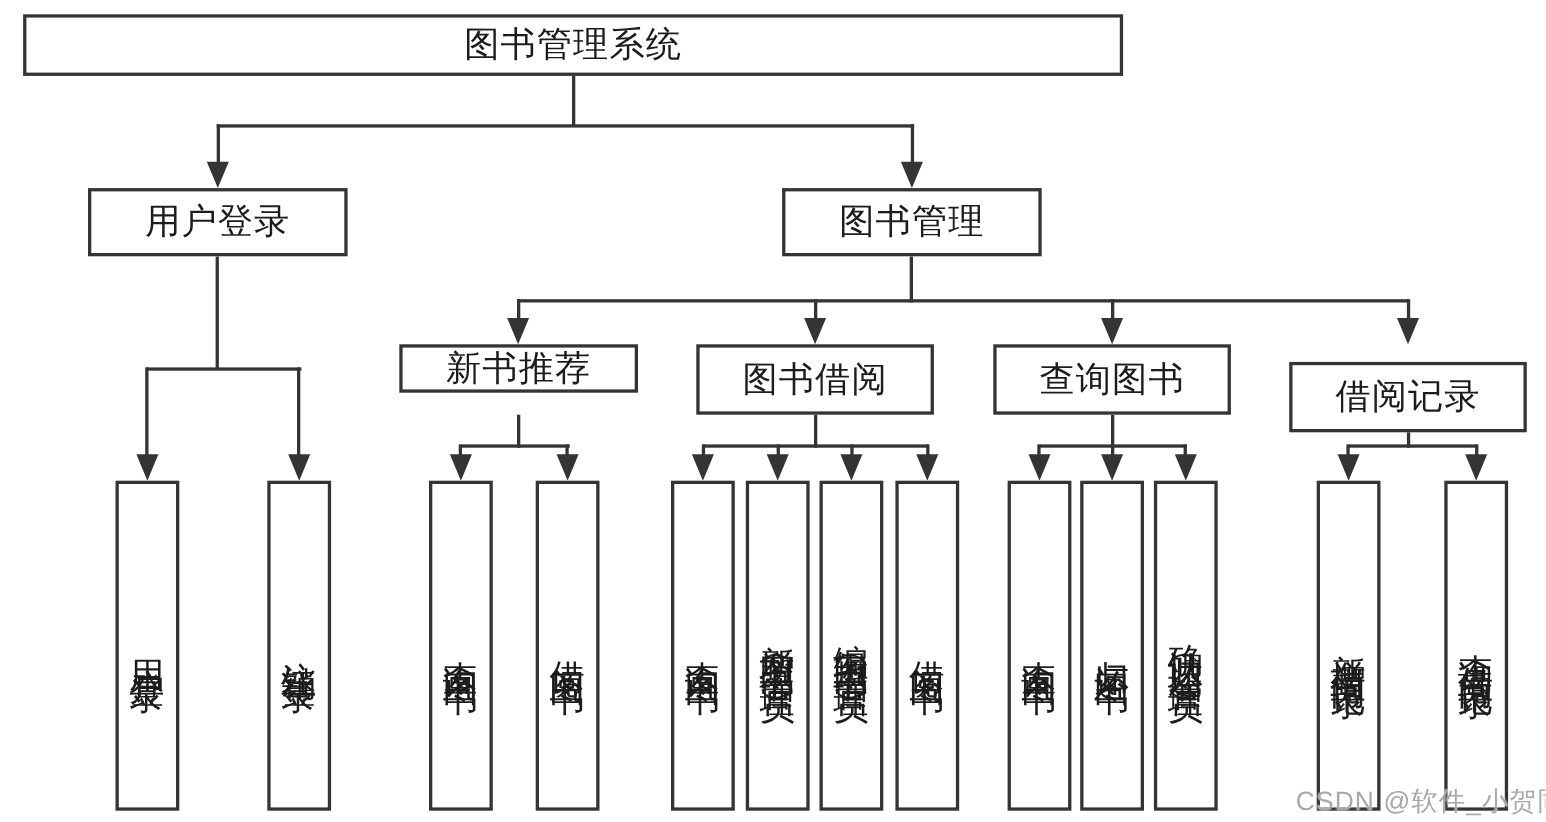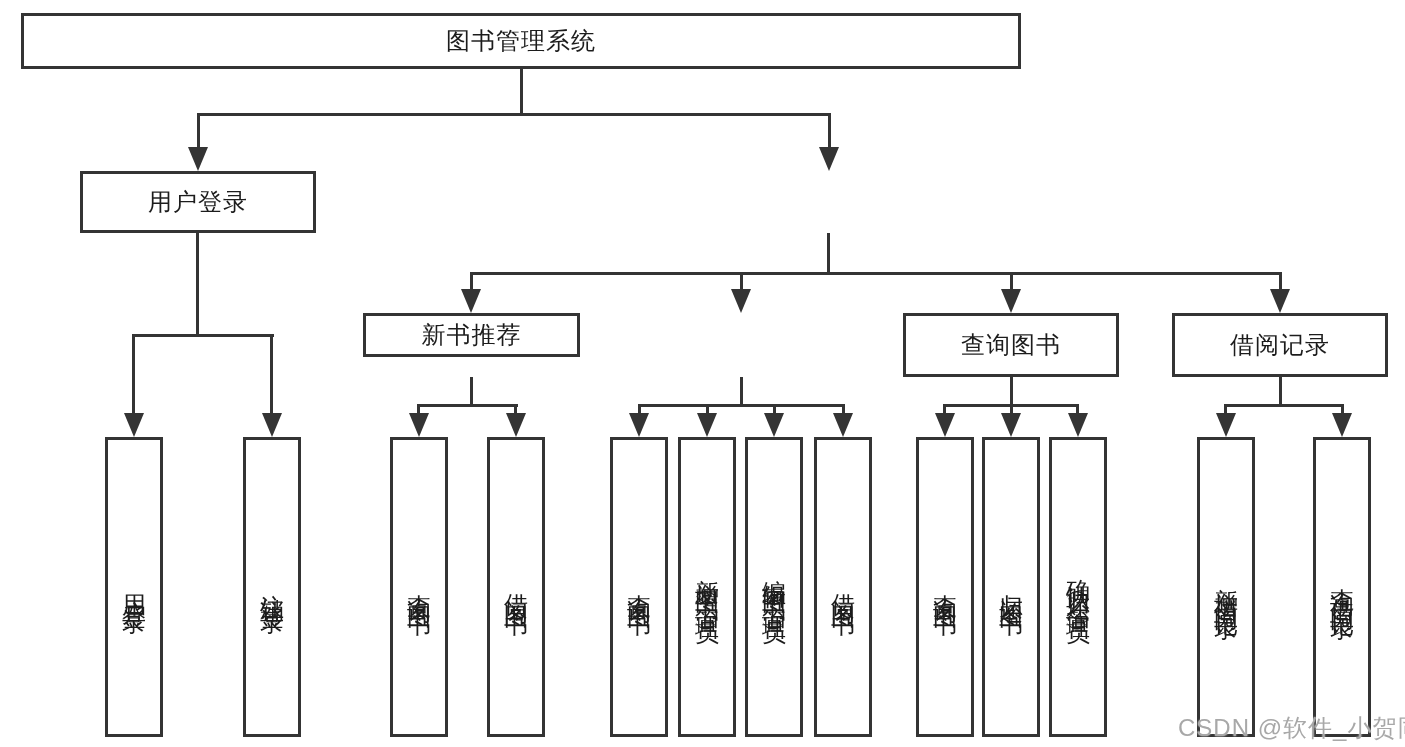--- a/index.html
+++ b/index.html
@@ -15,21 +15,21 @@
     background:#ffffff;
     border:3px solid #343434;
     box-sizing:border-box;
     display:flex;
     align-items:center;
     justify-content:center;
     color:#1c1c1c;
     z-index:2;
   }
   .box .lbl{
-    font-size:24px;
+    font-size:32px;
     letter-spacing:1px;
     white-space:nowrap;
     text-align:right;
   }
   .leaf .lbl{
     writing-mode:vertical-rl;
     text-orientation:mixed;
     letter-spacing:6px;
     line-height:1;
     white-space:normal;
@@ -66,20 +66,23 @@
   <div class="vl" style="left:520px;top:69px;height:46px;"></div>
   <div class="hl" style="left:197px;top:113px;width:634px;"></div>
   <div class="vl" style="left:197px;top:113px;height:36px;"></div>
   <div class="ah" style="left:188px;top:147px;"></div>
   <div class="vl" style="left:828px;top:113px;height:36px;"></div>
   <div class="ah" style="left:819px;top:147px;"></div>
 
   <div class="box" style="left:80px;top:171px;width:236px;height:62px;">
     <span class="lbl">用户登录</span>
   </div>
+  <div class="box" style="left:711px;top:171px;width:236px;height:62px;">
+    <span class="lbl">图书管理</span>
+  </div>
 
   <div class="vl" style="left:196px;top:233px;height:103px;"></div>
   <div class="hl" style="left:133px;top:334px;width:141px;"></div>
   <div class="vl" style="left:132px;top:334px;height:80px;"></div>
   <div class="ah" style="left:124px;top:413px;"></div>
   <div class="vl" style="left:270px;top:334px;height:80px;"></div>
   <div class="ah" style="left:262px;top:413px;"></div>
 
   <div class="vl" style="left:827px;top:233px;height:42px;"></div>
   <div class="hl" style="left:470px;top:272px;width:811px;"></div>
@@ -88,24 +91,27 @@
   <div class="vl" style="left:740px;top:272px;height:19px;"></div>
   <div class="ah" style="left:731px;top:289px;"></div>
   <div class="vl" style="left:1010px;top:272px;height:19px;"></div>
   <div class="ah" style="left:1001px;top:289px;"></div>
   <div class="vl" style="left:1279px;top:272px;height:19px;"></div>
   <div class="ah" style="left:1270px;top:289px;"></div>
 
   <div class="box" style="left:363px;top:313px;width:217px;height:44px;">
     <span class="lbl">新书推荐</span>
   </div>
+  <div class="box" style="left:633px;top:313px;width:216px;height:64px;">
+    <span class="lbl">图书借阅</span>
+  </div>
   <div class="box" style="left:903px;top:313px;width:216px;height:64px;">
     <span class="lbl">查询图书</span>
   </div>
-  <div class="box" style="left:1172px;top:313px;width:216px;height:64px;">
+  <div class="box" style="left:1172px;top:329px;width:216px;height:64px;">
     <span class="lbl">借阅记录</span>
   </div>
 
   <div class="vl" style="left:470px;top:377px;height:30px;"></div>
   <div class="hl" style="left:419px;top:404px;width:99px;"></div>
   <div class="vl" style="left:417px;top:404px;height:12px;"></div>
   <div class="ah" style="left:409px;top:413px;"></div>
   <div class="vl" style="left:514px;top:404px;height:12px;"></div>
   <div class="ah" style="left:506px;top:413px;"></div>
 

